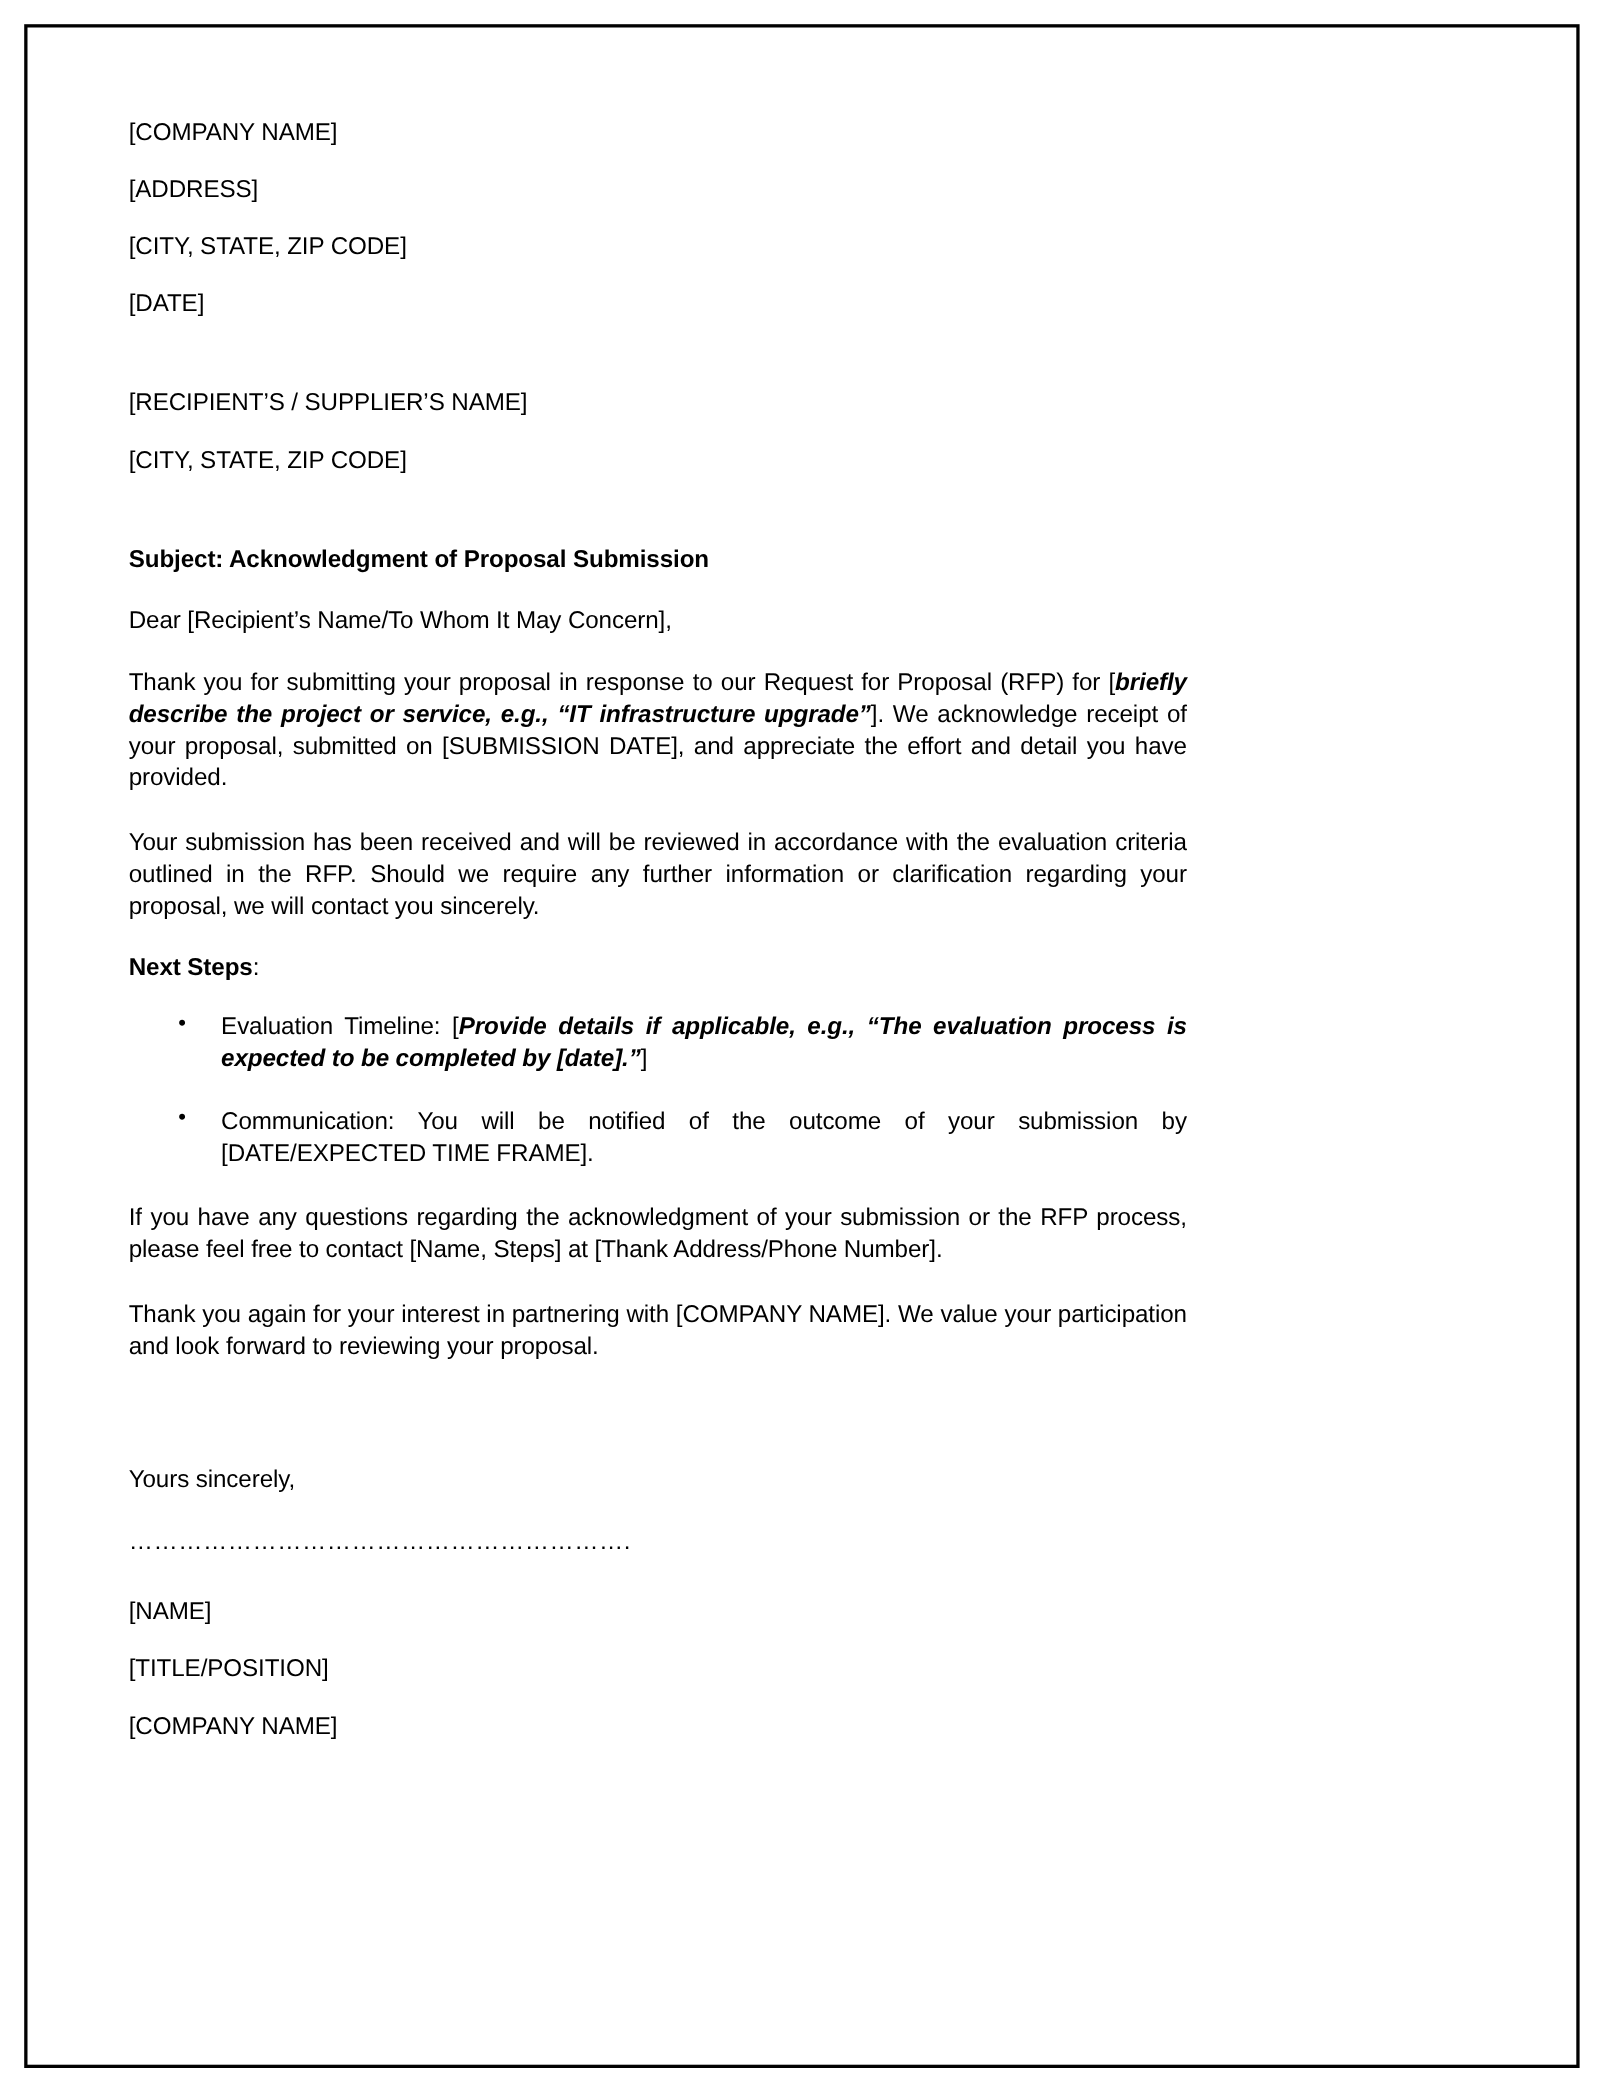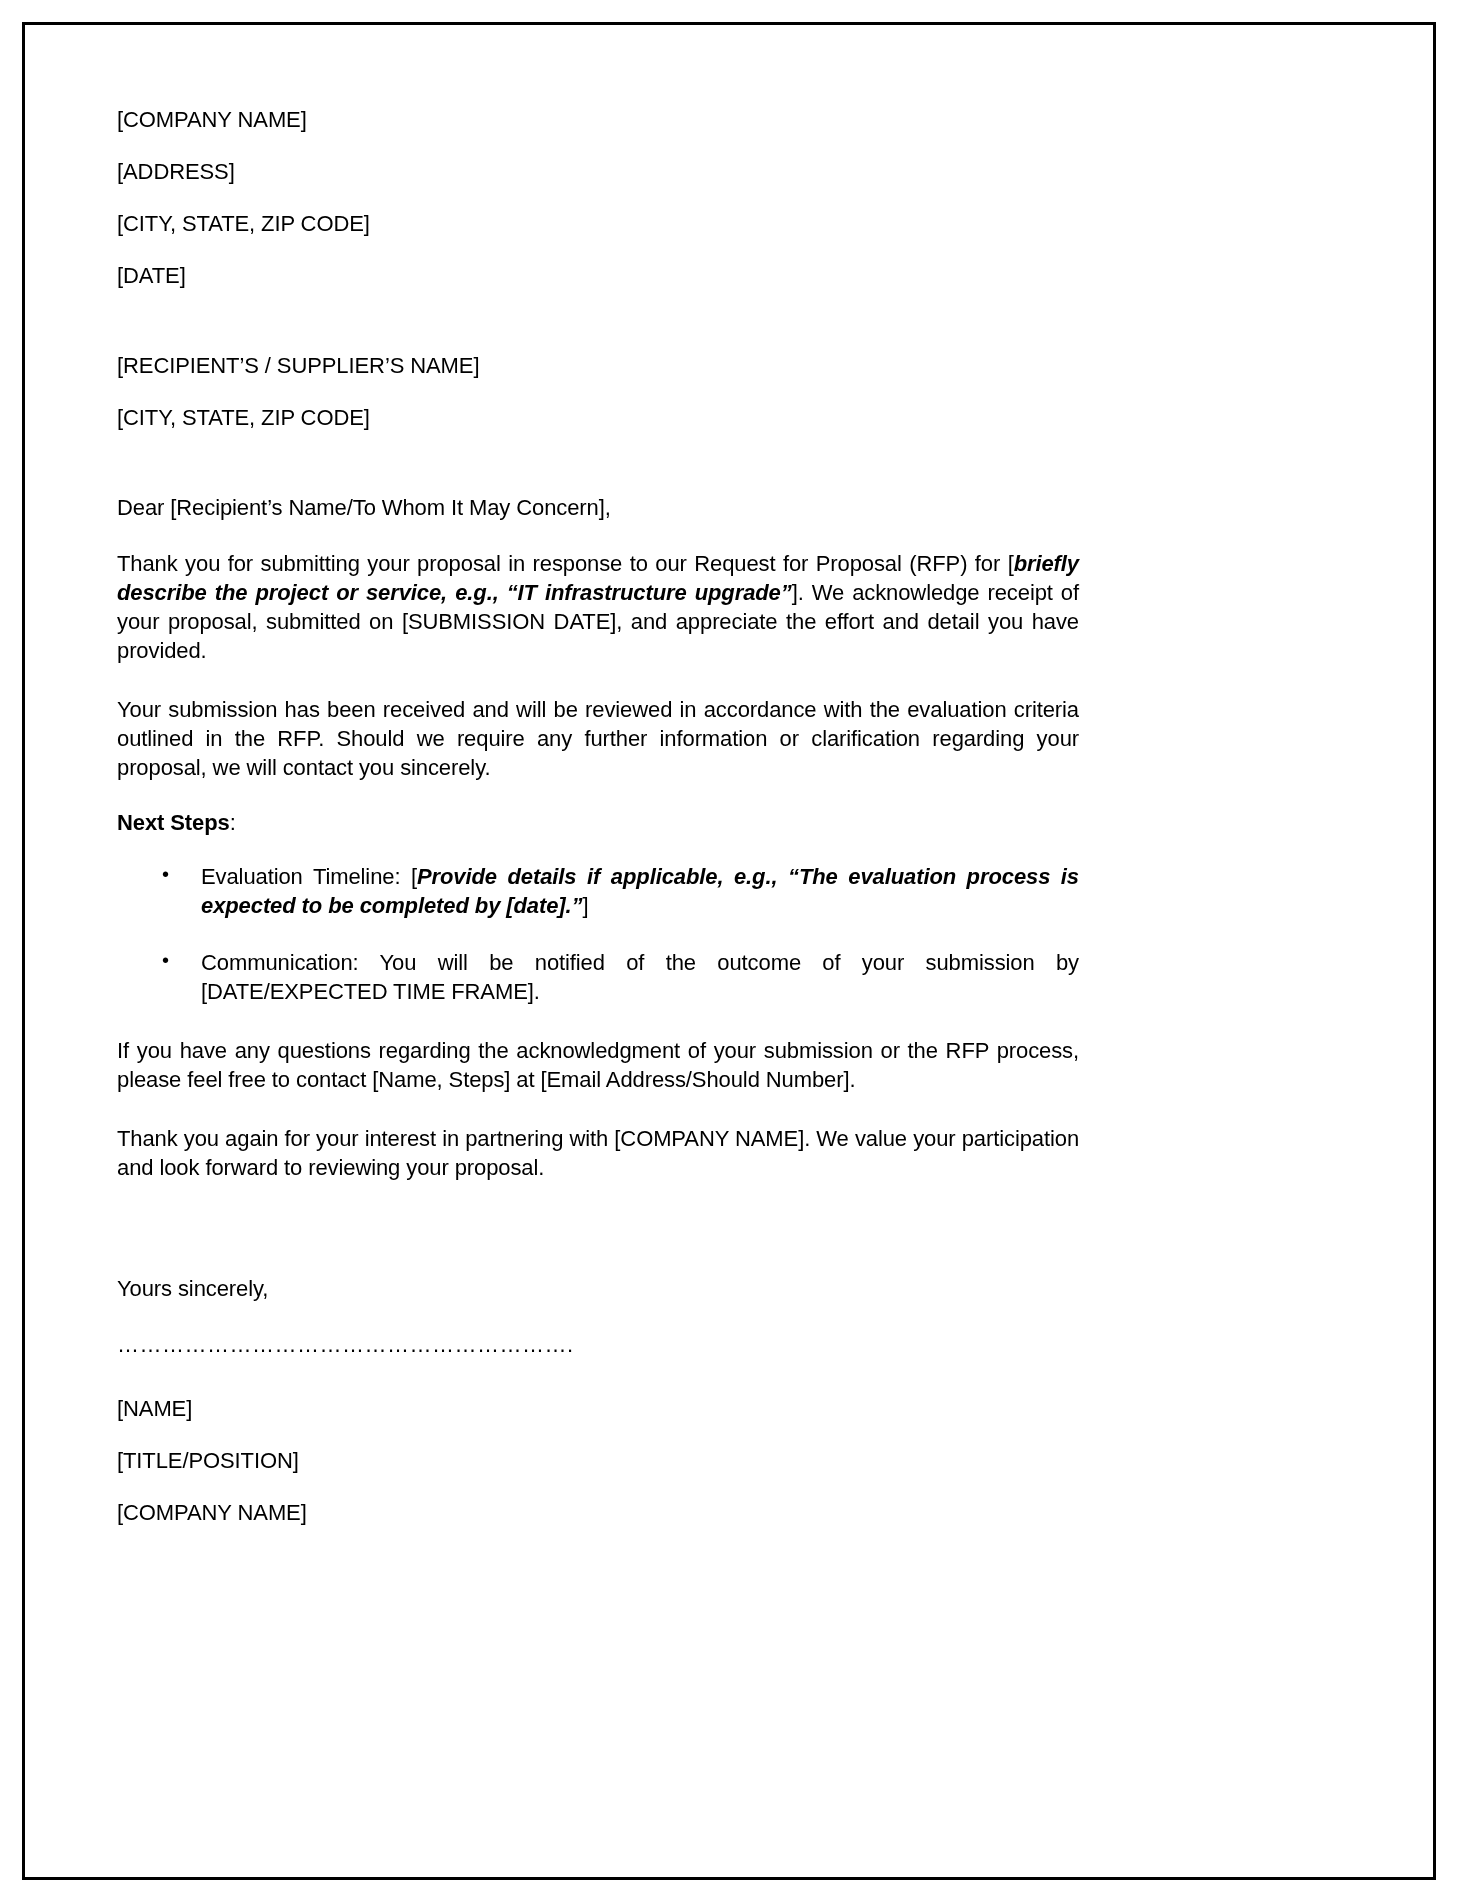--- a/index.html
+++ b/index.html
@@ -142,35 +142,36 @@
 
       <div class="gap-block"></div>
 
       <div>
         <div class="addr-line"><span>[</span><span class="hl deep" style="--hl-color: #ffff00;">RECIPIENT’S / SUPPLIER’S NAME</span><span>]</span></div>
         <div class="addr-line"><span>[</span><span class="hl deep" style="--hl-color: #ffff00;">CITY, STATE, ZIP CODE</span><span>]</span></div>
       </div>
 
       <div class="gap-block"></div>
 
+      <div class="subject">Subject: Acknowledgment of Proposal Submission</div>
 
       <div class="greeting"><span>Dear [</span><span class="hl deep" style="--hl-color: #ffff00;">Recipient’s Name/To Whom It May Concern</span><span>],</span></div>
 
       <p class="para"><span>Thank you for submitting your proposal in response to our Request for Proposal (RFP) for [</span><span class="hl em-hl" style="--hl-color: #ffff00;">briefly describe the project or service, e.g., “IT infrastructure upgrade”</span><span>]. We acknowledge receipt of your proposal, submitted on [</span><span class="hl deep" style="--hl-color: #ffff00;">SUBMISSION DATE</span><span>], and appreciate the effort and detail you have provided.</span></p>
 
       <p class="para">Your submission has been received and will be reviewed in accordance with the evaluation criteria outlined in the RFP. Should we require any further information or clarification regarding your proposal, we will contact you sincerely.</p>
 
       <div class="heading-line"><b>Next Steps</b><span>:</span></div>
 
       <ul class="steps">
         <li><span>Evaluation Timeline: [</span><span class="hl em-hl" style="--hl-color: #ffff00;">Provide details if applicable, e.g., “The evaluation process is expected to be completed by [date].”</span><span>]</span></li>
         <li><span>Communication: You will be notified of the outcome of your submission by [</span><span class="hl deep" style="--hl-color: #ffff00;">DATE/EXPECTED TIME FRAME</span><span>].</span></li>
       </ul>
 
-      <p class="para"><span>If you have any questions regarding the acknowledgment of your submission or the RFP process, please feel free to contact [</span><span class="hl deep" style="--hl-color: #ffff00;">Name, Steps</span><span>] at [</span><span class="hl deep" style="--hl-color: #ffff00;">Email Address/Should Number</span><span>].</span></p>
+      <p class="para"><span>If you have any questions regarding the acknowledgment of your submission or the RFP process, please feel free to contact [</span><span class="hl deep" style="--hl-color: #ffff00;">Name, Steps</span><span>] at [</span><span class="hl deep" style="--hl-color: #ffff00;">Thank Address/Phone Number</span><span>].</span></p>
 
       <p class="para"><span>Thank you again for your interest in partnering with [</span><span class="hl deep" style="--hl-color: #ffff00;">COMPANY NAME</span><span>]. We value your participation and look forward to reviewing your proposal.</span></p>
 
       <div class="closing-gap"></div>
 
       <div class="signoff">Yours sincerely,</div>
       <div class="dots">…………………………………………………….</div>
 
       <div>
         <div class="sig-line"><span>[</span><span class="hl deep" style="--hl-color: #ffff00;">NAME</span><span>]</span></div>

